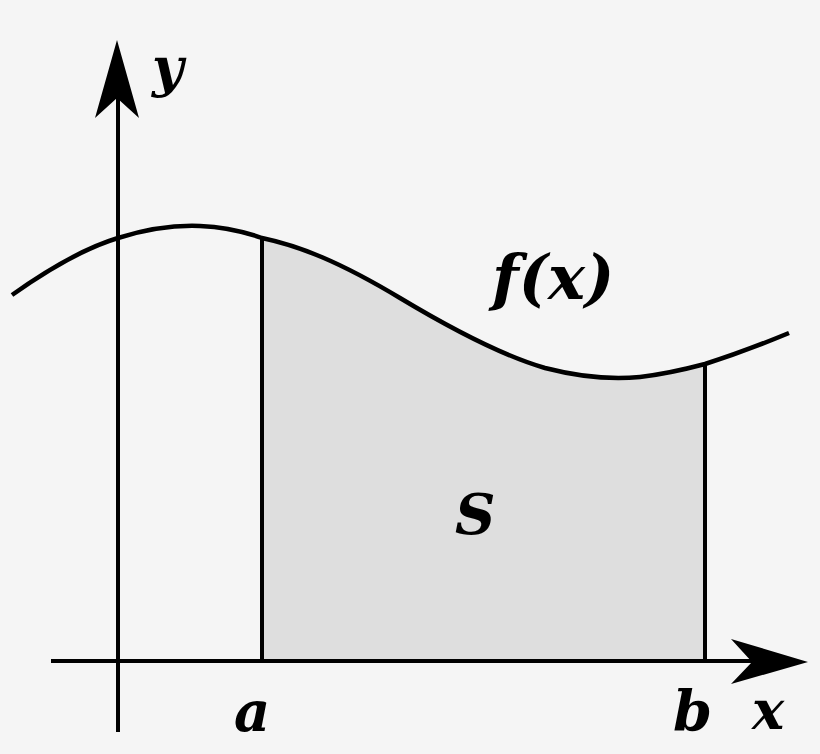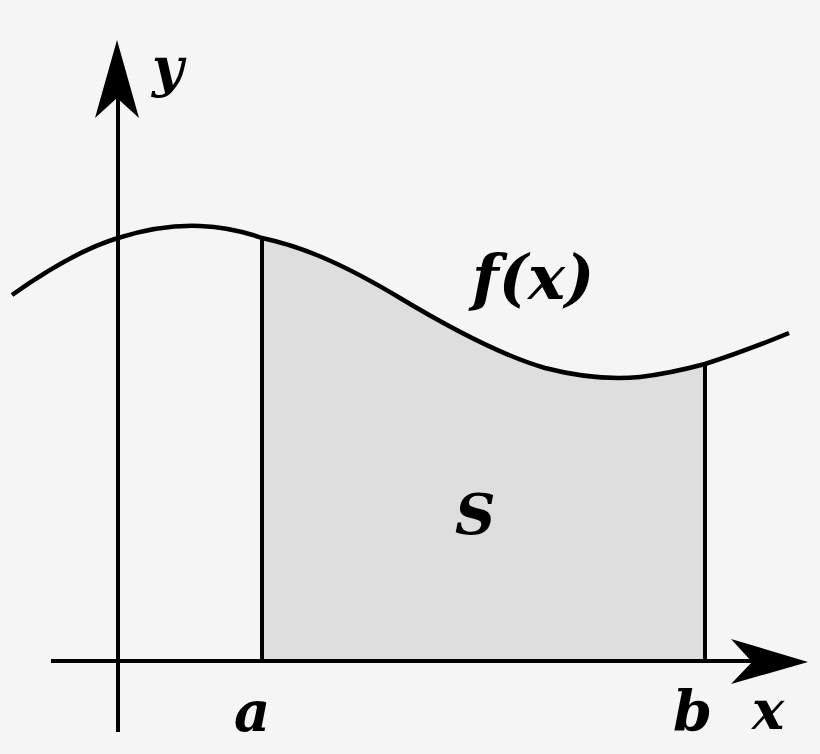--- a/index.html
+++ b/index.html
@@ -8,21 +8,21 @@
     .lbl {
       position: absolute;
       font-family: "DejaVu Serif", "Liberation Serif", serif;
       font-style: italic;
       font-weight: bold;
       color: #000;
       line-height: 1;
       white-space: nowrap;
     }
     .lbl-y  { left: 152px; top: 40px;  font-size: 54px; }
-    .lbl-fx { left: 472px; top: 247px; font-size: 62px; }
+    .lbl-fx { left: 492px; top: 247px; font-size: 62px; }
     .lbl-s  { left: 455px; top: 486px; font-size: 56px; }
     .lbl-a  { left: 234px; top: 683px; font-size: 56px; }
     .lbl-b  { left: 673px; top: 683px; font-size: 56px; }
     .lbl-x  { left: 752px; top: 683px; font-size: 54px; }
   </style>
 </head>
 <body>
 
 <div class="canvas">
   <svg width="820" height="754" viewBox="0 0 820 754">

